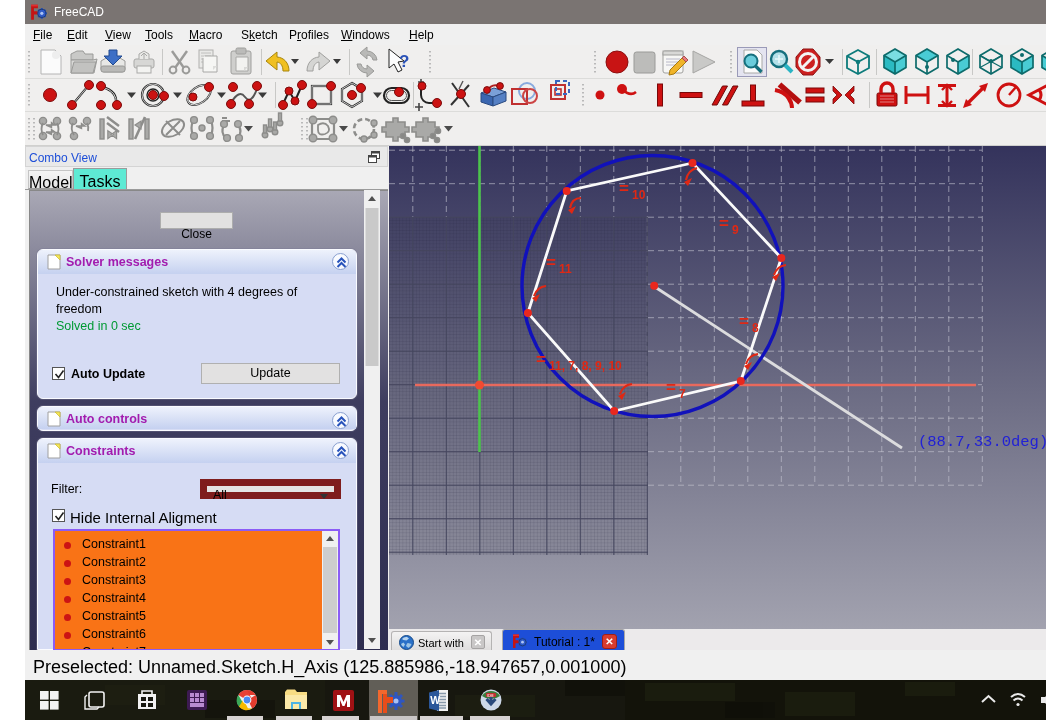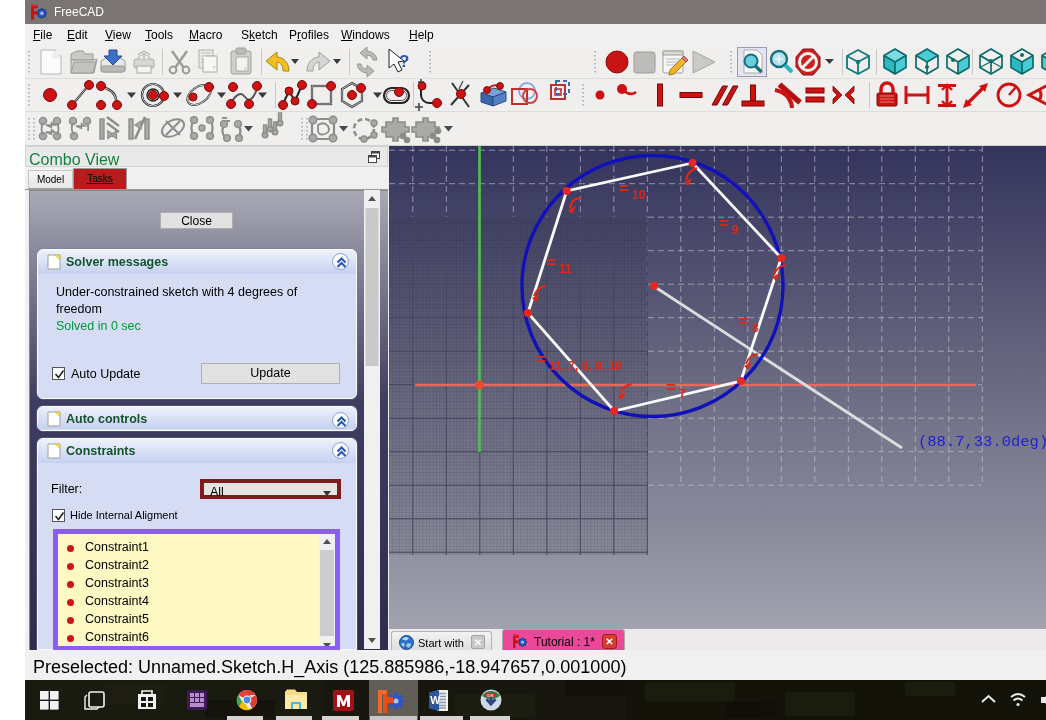--- a/index.html
+++ b/index.html
@@ -13,66 +13,66 @@
 #menu { top:24px; left:0; width:1046px; height:21px; background:#f0f0f0; font-size:12px; color:#000; }
 #menu span { position:absolute; top:4px; }
 #menu u { text-decoration:underline; }
 
 .tbrow { left:0; width:1046px; background:#f0efee; }
 #tb1 { top:45px; height:34px; border-bottom:1px solid #dcdcda; }
 #tb2 { top:79px; height:33px; border-bottom:1px solid #dcdcda; }
 #tb3 { top:112px; height:34px; border-bottom:1px solid #d0d0ce; }
 
 #combo { top:146px; left:0; width:363px; height:504px; background:#f0f0f0; }
-#comboHead { position:absolute; top:0px; left:0px; width:363px; height:21px; background:#e9e9e9; border:1px solid #d4d4d4; font-size:16px; color:#15803d; }
+#comboHead { position:absolute; top:0px; left:0px; width:363px; height:21px; background:#e9e9e9; border:1px solid #d4d4d4; font-size:12px; color:#1d4ed8; }
 #comboHead .txt { position:absolute; left:3px; top:4px; }
 #tabsRow { position:absolute; top:21px; left:0; width:363px; height:23px; background:#f0f0f0; }
-.tab { position:absolute; font-size:10px; text-align:center; }
+.tab { position:absolute; font-size:16px; text-align:center; }
 #tabModel { left:3px; top:3px; width:45px; height:19px; background:linear-gradient(#f4f4f4,#e6e6e6); border:1px solid #c5c5c5; border-bottom:1px solid #9b9b9b; padding-top:3px; }
-#tabTasks { left:48px; top:1px; width:54px; height:22px; background:#b91c1c; border:1px solid #9b9b9b; border-bottom:none; padding-top:4px;text-decoration:underline; }
+#tabTasks { left:48px; top:1px; width:54px; height:22px; background:#5eead4; border:1px solid #9b9b9b; border-bottom:none; padding-top:4px; }
 #tabLine { position:absolute; top:43px; left:0; width:363px; height:1px; background:#9b9b9b; }
 #taskArea { position:absolute; top:44px; left:4px; width:359px; height:460px; background:linear-gradient(180deg, #a9a8b5 0%, #3e3d5f 46%, #2e2d50 100%); border-left:1px solid #888; border-top:1px solid #888; }
 #taskScroll { position:absolute; top:44px; left:339px; width:16px; height:459px; }
 
-#closeBtn { position:absolute; left:130px; top:21px; width:73px; height:17px; background:#e2e1e1; border:1px solid #adadad; font-size:12px; text-align:center; padding-top:1px; }
+#closeBtn { position:absolute; left:130px; top:21px; width:73px; height:17px; background:#e2e1e1; border:1px solid #adadad; font-size:12px; text-align:center; padding-top:14px; }
 
 .tbox { position:absolute; left:7px; width:320px; border-radius:6px; background:#d6dcf4; border:1.5px solid #fafbff; box-shadow:0 0 0 1px rgba(120,120,150,0.35); }
 .tbox .hdr { position:absolute; top:0; left:0; right:0; height:24px; border-radius:5px 5px 0 0; background:linear-gradient(#eef2fc,#c5d1f0); }
-.tbox .ttl { position:absolute; left:28px; top:5px; font-size:12.5px; font-weight:bold; color:#14532d; }
+.tbox .ttl { position:absolute; left:28px; top:5px; font-size:12.5px; font-weight:bold; color:#a21caf; }
 .noteicon { position:absolute; left:9px; top:4px; width:14px; height:16px; }
 .chev { position:absolute; right:7px; top:3px; width:17px; height:17px; border-radius:50%; background:#f8faff; border:1px solid #8aa0d0; }
 #boxSolver { top:58px; height:150px; }
 #boxEdit { top:215px; height:25px; }
 #boxCons { top:247px; height:212px; border-bottom-left-radius:0; border-bottom-right-radius:0;padding-left:36px; }
 #solverTxt1 { position:absolute; left:18px; top:34px; width:290px; font-size:12.5px; color:#000; line-height:17px; }
 #solverTxt2 { position:absolute; left:18px; top:69px; font-size:12.5px; color:#009933; }
 .cb { position:absolute; width:13px; height:13px; background:#fff; border:1px solid #555; }
 .cb svg { position:absolute; left:0px; top:0px; }
 #auChk { left:14px; top:117px; }
-#auLbl { position:absolute; left:33px; top:117px; font-size:12.5px; }
+#auLbl { position:absolute; left:33px; top:117px; font-size:12.5px;font-weight:bold; }
 #updBtn { position:absolute; left:163px; top:113px; width:139px; height:21px; background:#e2e1e1; border:1px solid #b0b0b0; font-size:12.5px; text-align:center; padding-top:2px; }
 
 #filterLbl { position:absolute; left:13px; top:43px; font-size:12.5px; }
-#filterCombo { position:absolute; left:162px; top:40px; width:141px; height:20px; background:#e4e4e4; border:4px solid #7f1d1d; font-size:12.5px; }
+#filterCombo { position:absolute; left:162px; top:40px; width:141px; height:20px; background:#e4e4e4; border:7px solid #7f1d1d; font-size:12.5px; }
 #filterCombo .txt { position:absolute; left:6px; top:2px; }
 #filterCombo .arr { position:absolute; right:6px; top:8px; width:0; height:0; border-left:4px solid transparent; border-right:4px solid transparent; border-top:5px solid #333; }
 #hiaChk { left:14px; top:70px; }
-#hiaLbl { position:absolute; left:32px; top:70px; font-size:11px; }
-#consList { position:absolute; left:15px; top:90px; width:287px; height:122px; background:#fef9c3; border:5px solid #8b5cf6; overflow:hidden; }
+#hiaLbl { position:absolute; left:32px; top:70px; font-size:15px; }
+#consList { position:absolute; left:15px; top:90px; width:287px; height:122px; background:#f97316; border:2px solid #8b5cf6; overflow:hidden; }
 .citem { position:absolute; left:0; width:270px; height:18px; font-size:12.5px; }
 .citem .dot { position:absolute; left:9px; top:6px; width:7px; height:7px; border-radius:50%; background:#cc1414; }
 .citem .sq { position:absolute; left:7px; top:5px; width:9px; height:8px; background:#cc1414; border:1px solid #881010; }
 .citem .t { position:absolute; left:27px; top:1px; }
 #consScroll { position:absolute; right:0px; top:0; width:16px; height:120px; background:#f0f0f0; }
 
 #viewport { top:146px; left:364px; width:682px; height:483px; }
 
 #tabbar { top:629px; left:364px; width:682px; height:23px; background:#eceaeb; }
 #tabbar .t1 { position:absolute; left:2px; top:2px; width:101px; height:21px; background:linear-gradient(#f4f3f3,#dddbdb); border:1px solid #b5b3b3; border-bottom:none; border-radius:3px 3px 0 0; font-size:11px; }
-#tabbar .t2 { position:absolute; left:113px; top:0px; width:123px; height:23px; background:#ec4899; border:1px solid #a8a6a6; border-bottom:none; border-radius:3px 3px 0 0; font-size:12px; }
+#tabbar .t2 { position:absolute; left:113px; top:0px; width:123px; height:23px; background:#1d4ed8; border:1px solid #a8a6a6; border-bottom:none; border-radius:3px 3px 0 0; font-size:12px; }
 
 #status { top:650px; left:0; width:1046px; height:30px; background:#f0f0f0; font-size:18px; color:#000; }
 #status .txt { position:absolute; left:8px; top:7px; }
 
 #taskbar { top:680px; left:0; width:1046px; height:40px; background:#16160f; }
 </style>
 </head>
 <body>
 <div id="stage">
   <div id="title" class="abs">

